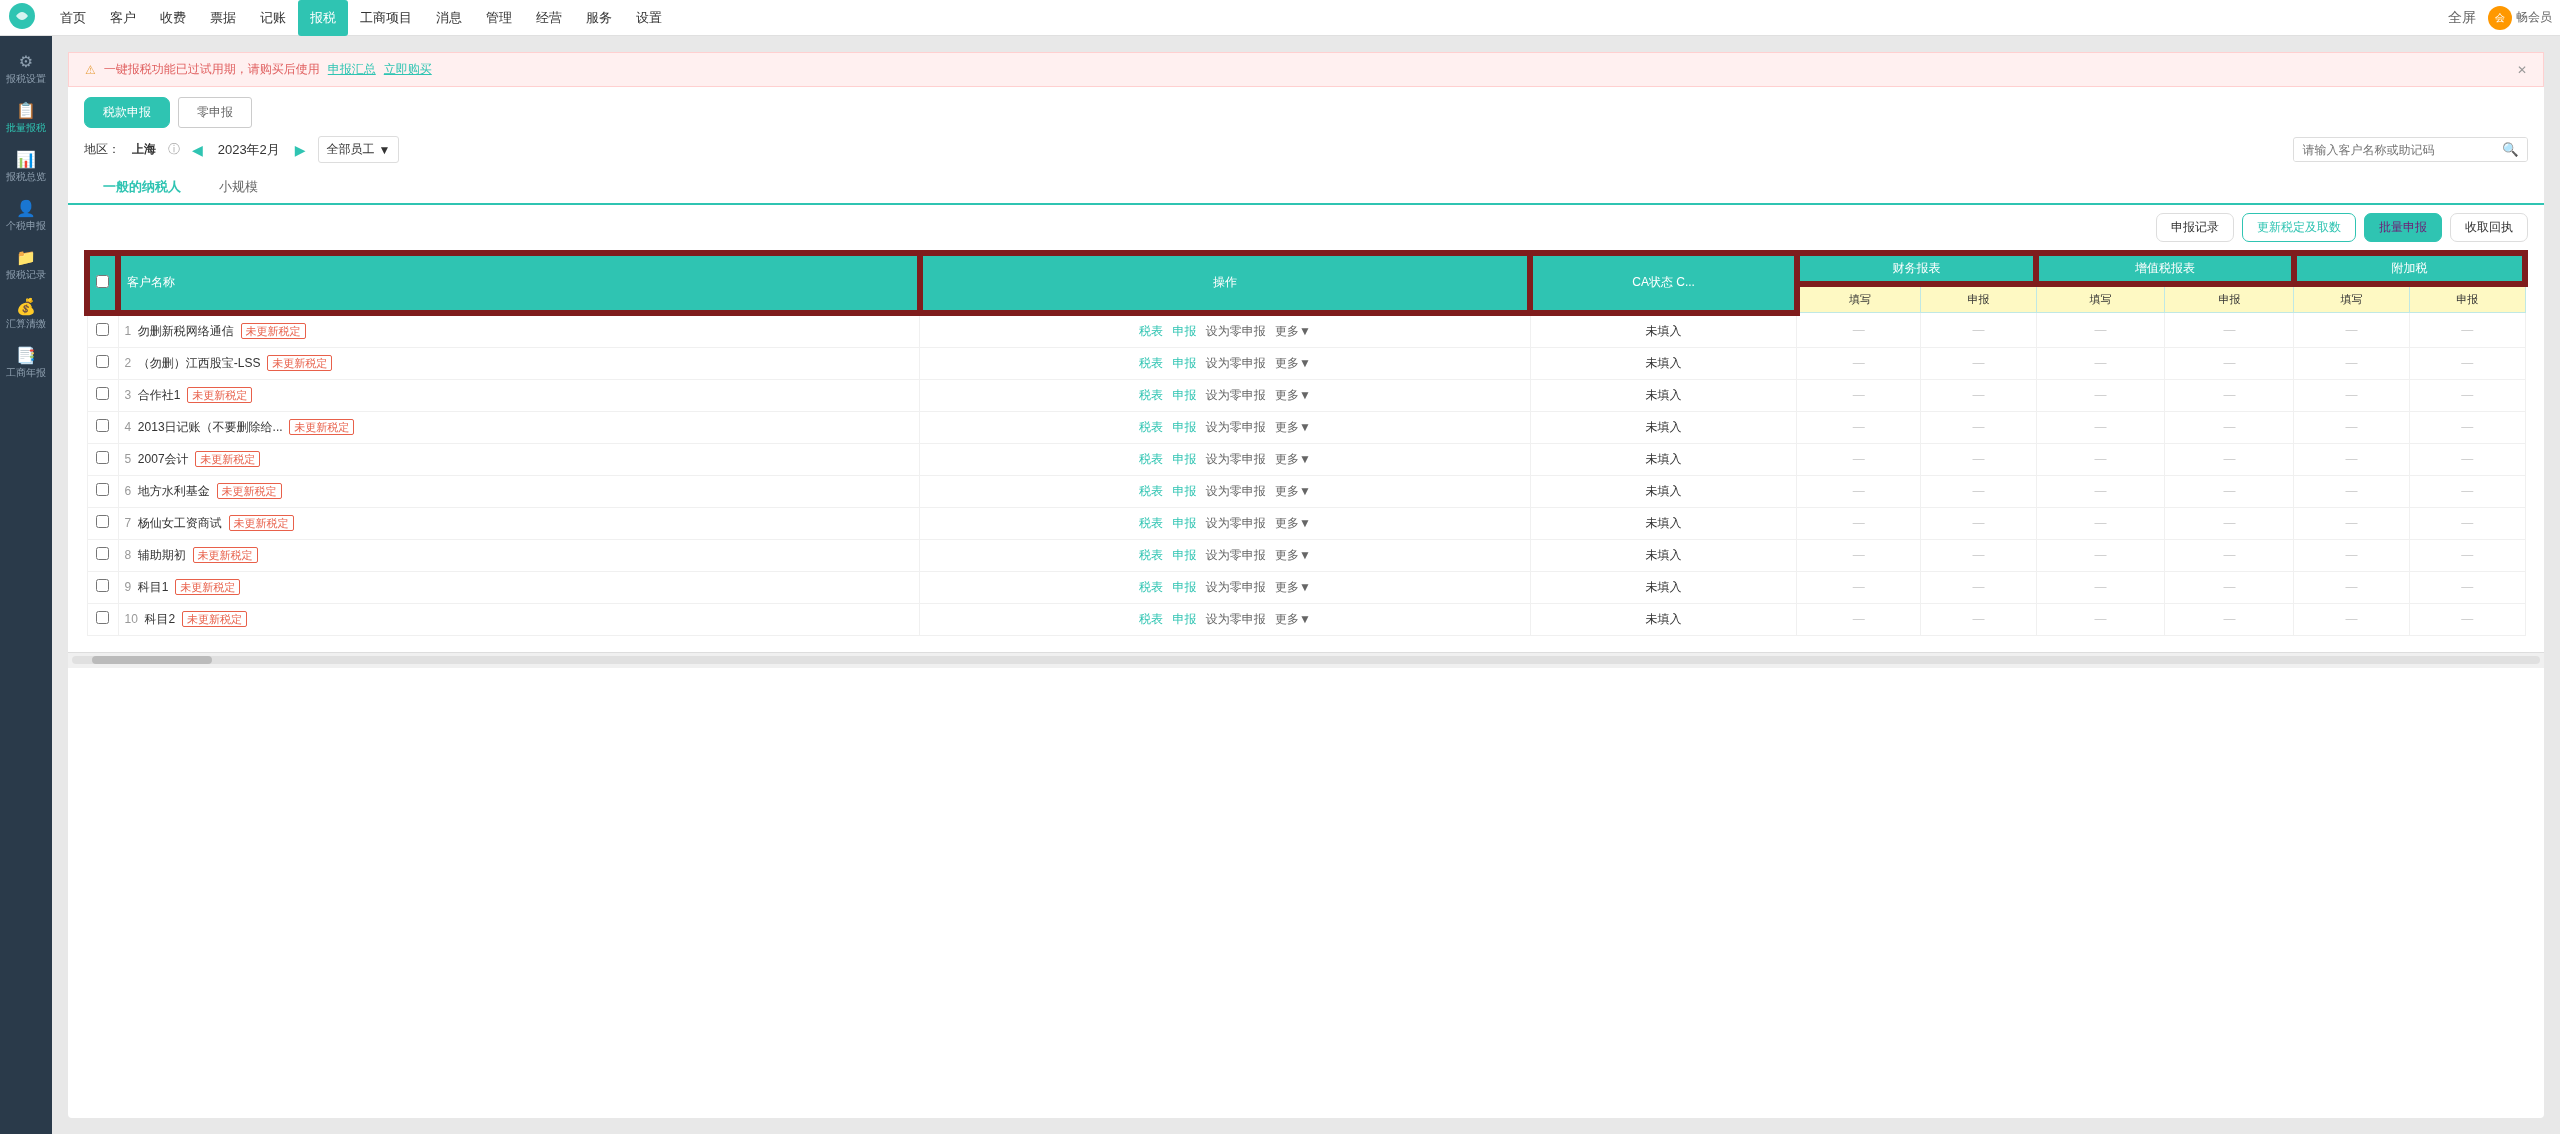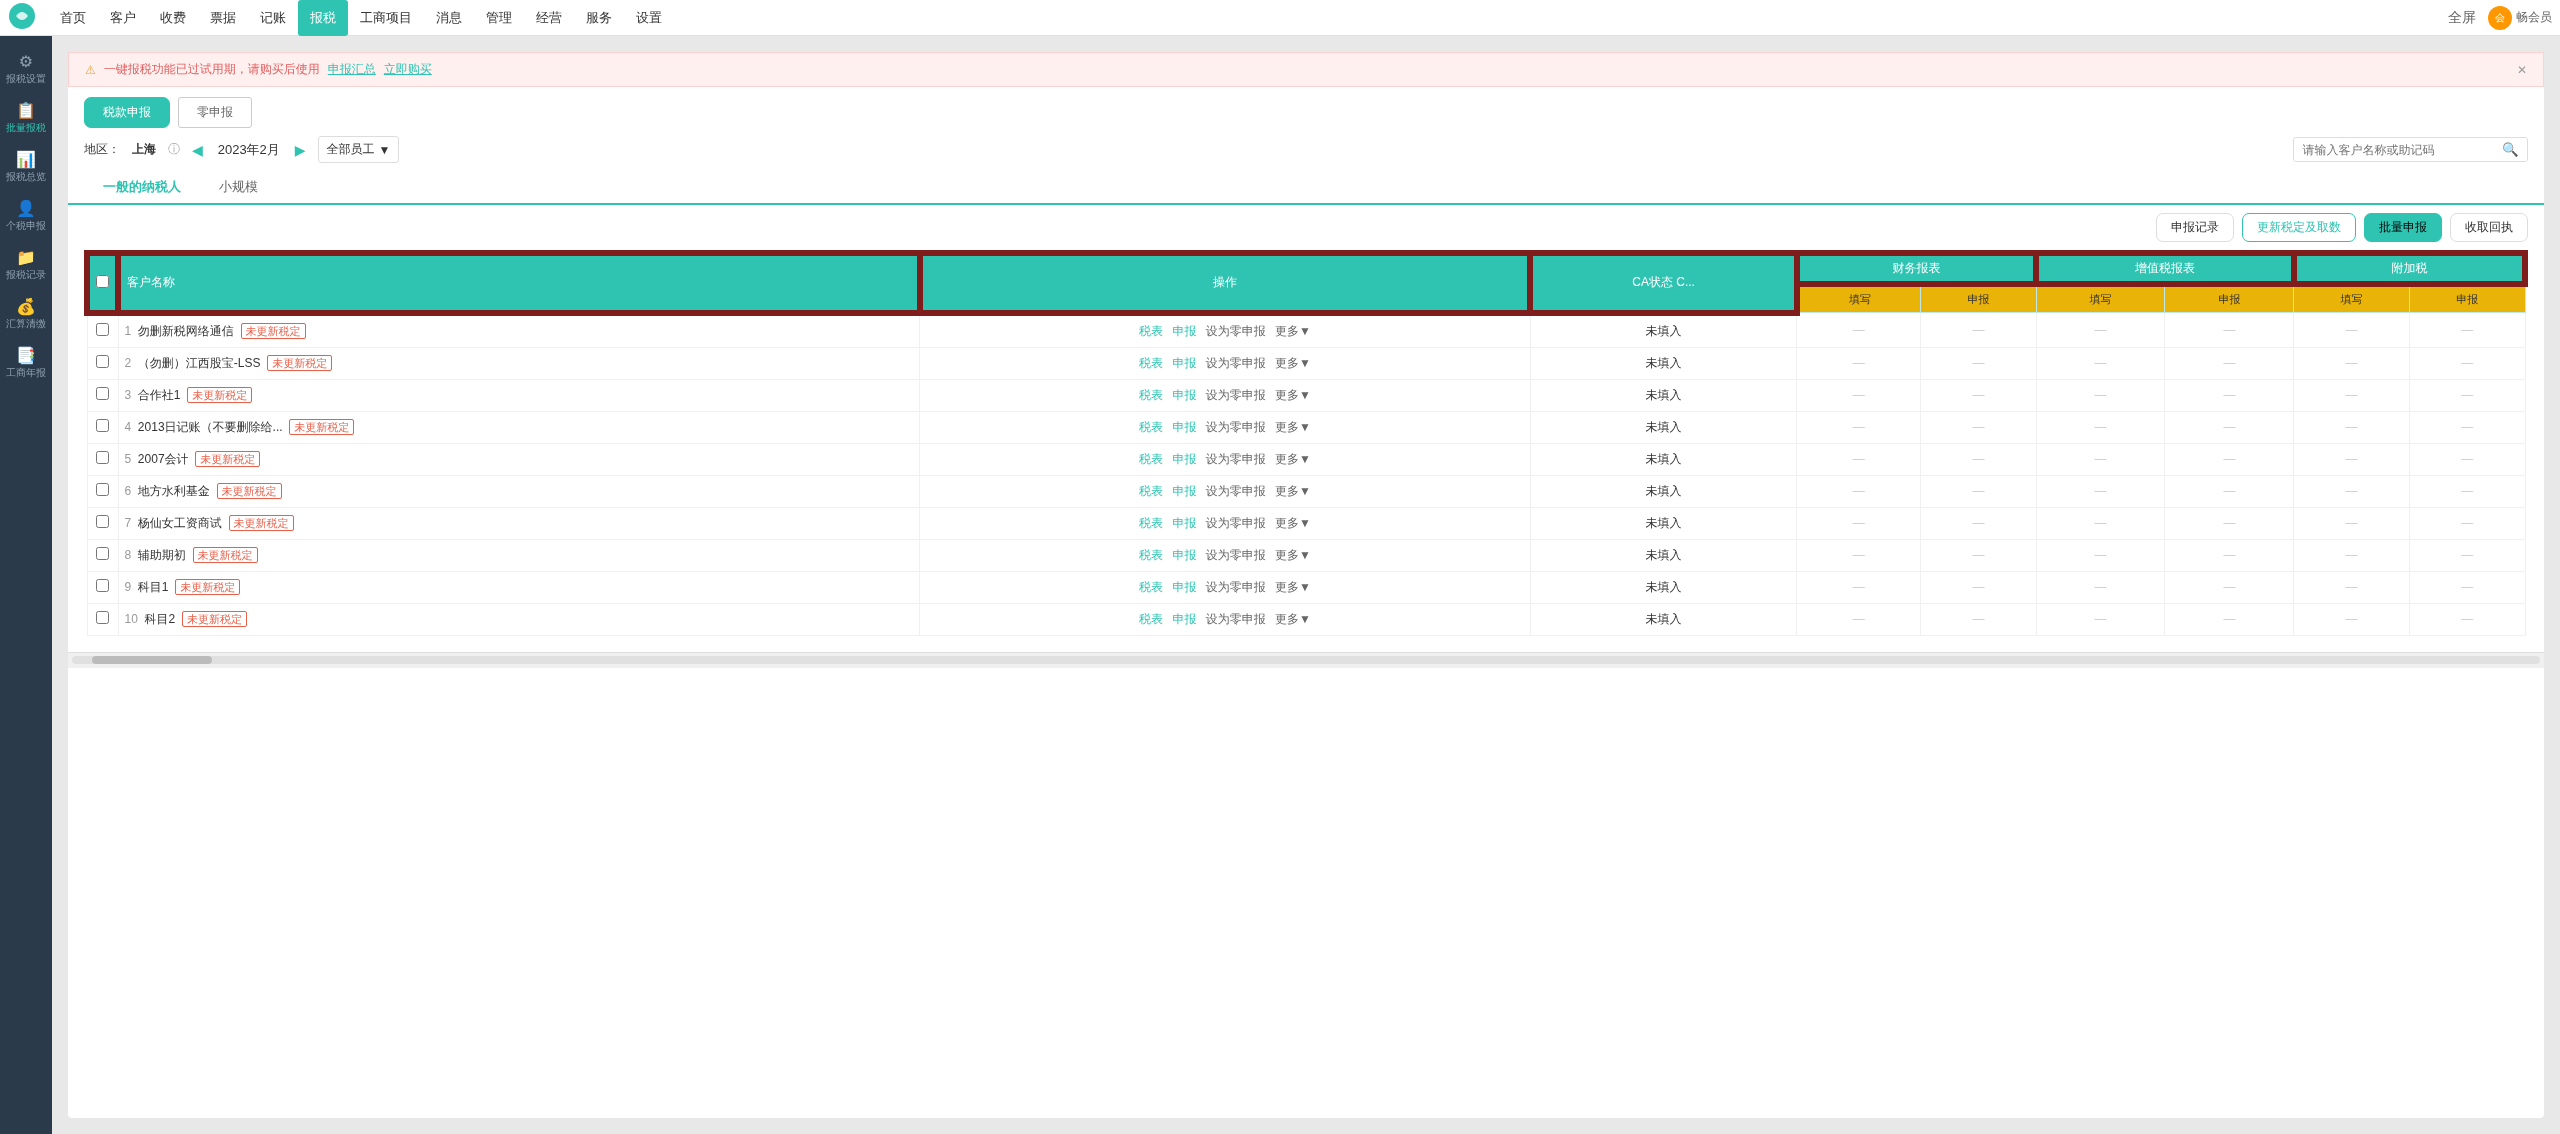--- a/index.html
+++ b/index.html
@@ -52,21 +52,21 @@
     .search-box .search-btn { padding: 4px 8px; background: #fff; border: none; cursor: pointer; color: #aaa; }
 
     
     .secondary-tabs { padding: 0 16px; display: flex; gap: 0; border-bottom: 2px solid #2fc4b2; margin-bottom: 0; }
     .sec-tab { padding: 6px 18px; cursor: pointer; font-size: 13px; color: #666; border: 1px solid transparent; }
     .sec-tab.active { color: #2fc4b2; border-bottom: 2px solid #2fc4b2; margin-bottom: -2px; font-weight: bold; }
 
     
     .action-bar { padding: 8px 16px; display: flex; align-items: center; gap: 8px; justify-content: flex-end; }
     .action-btn { padding: 5px 14px; border: 1px solid #ddd; background: #fff; color: #333; border-radius: 7px; cursor: pointer; font-size: 12px; }
-    .action-btn.primary { background: #2fc4b2; color: #000000; border-color: #2fc4b2; }
+    .action-btn.primary { background: #2fc4b2; color: #701a75; border-color: #2fc4b2; }
     .action-btn.outline-teal { border-color: #2fc4b2; color: #2fc4b2; background: #fff; }
 
     
     .table-wrap { padding: 0 16px 16px; overflow-x: auto; }
     table { width: 100%; border-collapse: collapse; font-size: 12px; }
     table thead tr { background: #2fc4b2; color: #fff; }
     table thead th { padding: 4px 6px; text-align: center; font-weight: normal; white-space: nowrap; border: 6px solid #7f1d1d; }
     table thead th.left { text-align: left; }
     table tbody tr { border-bottom: 1px solid #f0f0f0; }
     table tbody td { padding: 7px 6px; color: #333; white-space: nowrap; border: 1px solid #f0f0f0; text-align: center; }
@@ -74,21 +74,21 @@
     .checkbox-col { width: 30px; }
     .row-num { color: #999; }
     .status-badge { border: 1px solid #e8604a; color: #e8604a; padding: 1px 4px; border-radius: 2px; font-size: 11px; white-space: nowrap; }
     .action-link { color: #2fc4b2; cursor: pointer; margin-right: 6px; }
     .action-link-gray { color: #666; cursor: pointer; margin-right: 6px; }
     .more-link { color: #666; cursor: pointer; }
     .dash { color: #ccc; }
 
     
     .th-group { background: #e0f7f5; }
-    .th-group th { background: #eab308; color: #333; padding: 5px 6px; font-size: 11px; border: 1px solid #c0e8e4; }
+    .th-group th { background: #fef9c3; color: #333; padding: 5px 6px; font-size: 11px; border: 1px solid #c0e8e4; }
 
     
     .scroll-bar-area { height: 16px; background: #f0f0f0; border-top: 1px solid #ddd; display: flex; align-items: center; padding: 0 4px; }
     .scroll-track { flex: 1; height: 8px; background: #e0e0e0; border-radius: 4px; position: relative; }
     .scroll-thumb { width: 120px; height: 8px; background: #bbb; border-radius: 4px; position: absolute; left: 20px; }
   </style>
 </head>
 <body>
 
 <div class="top-nav">

